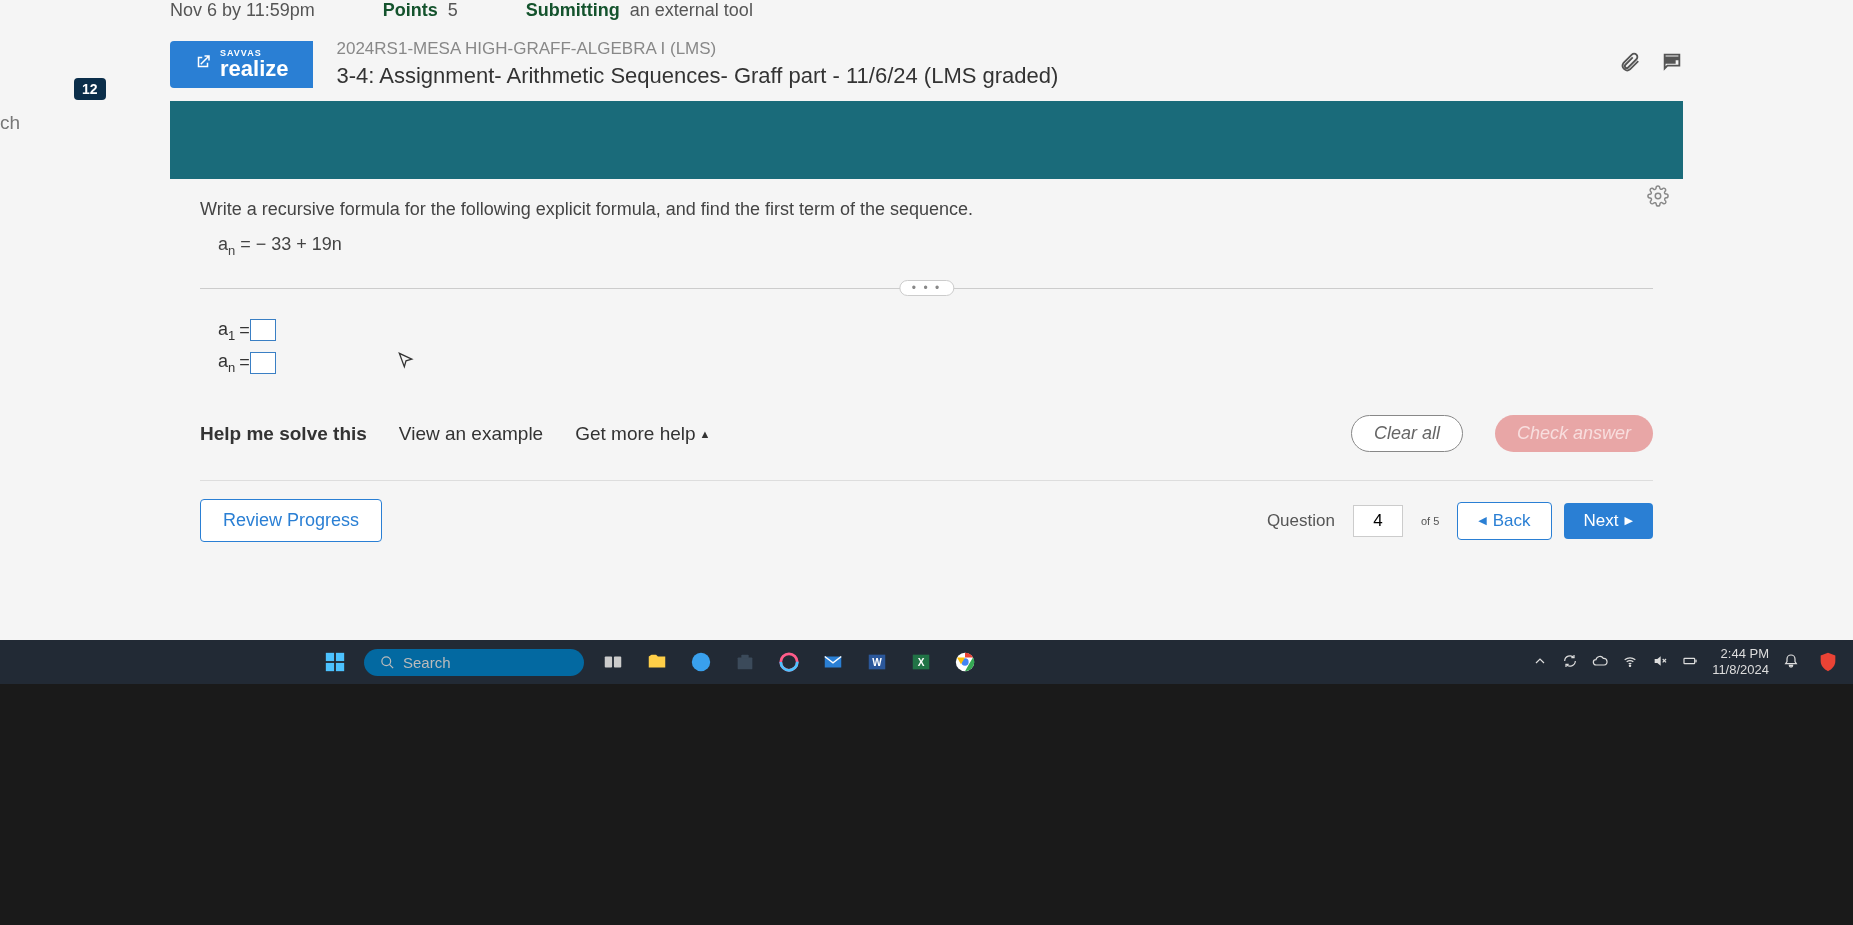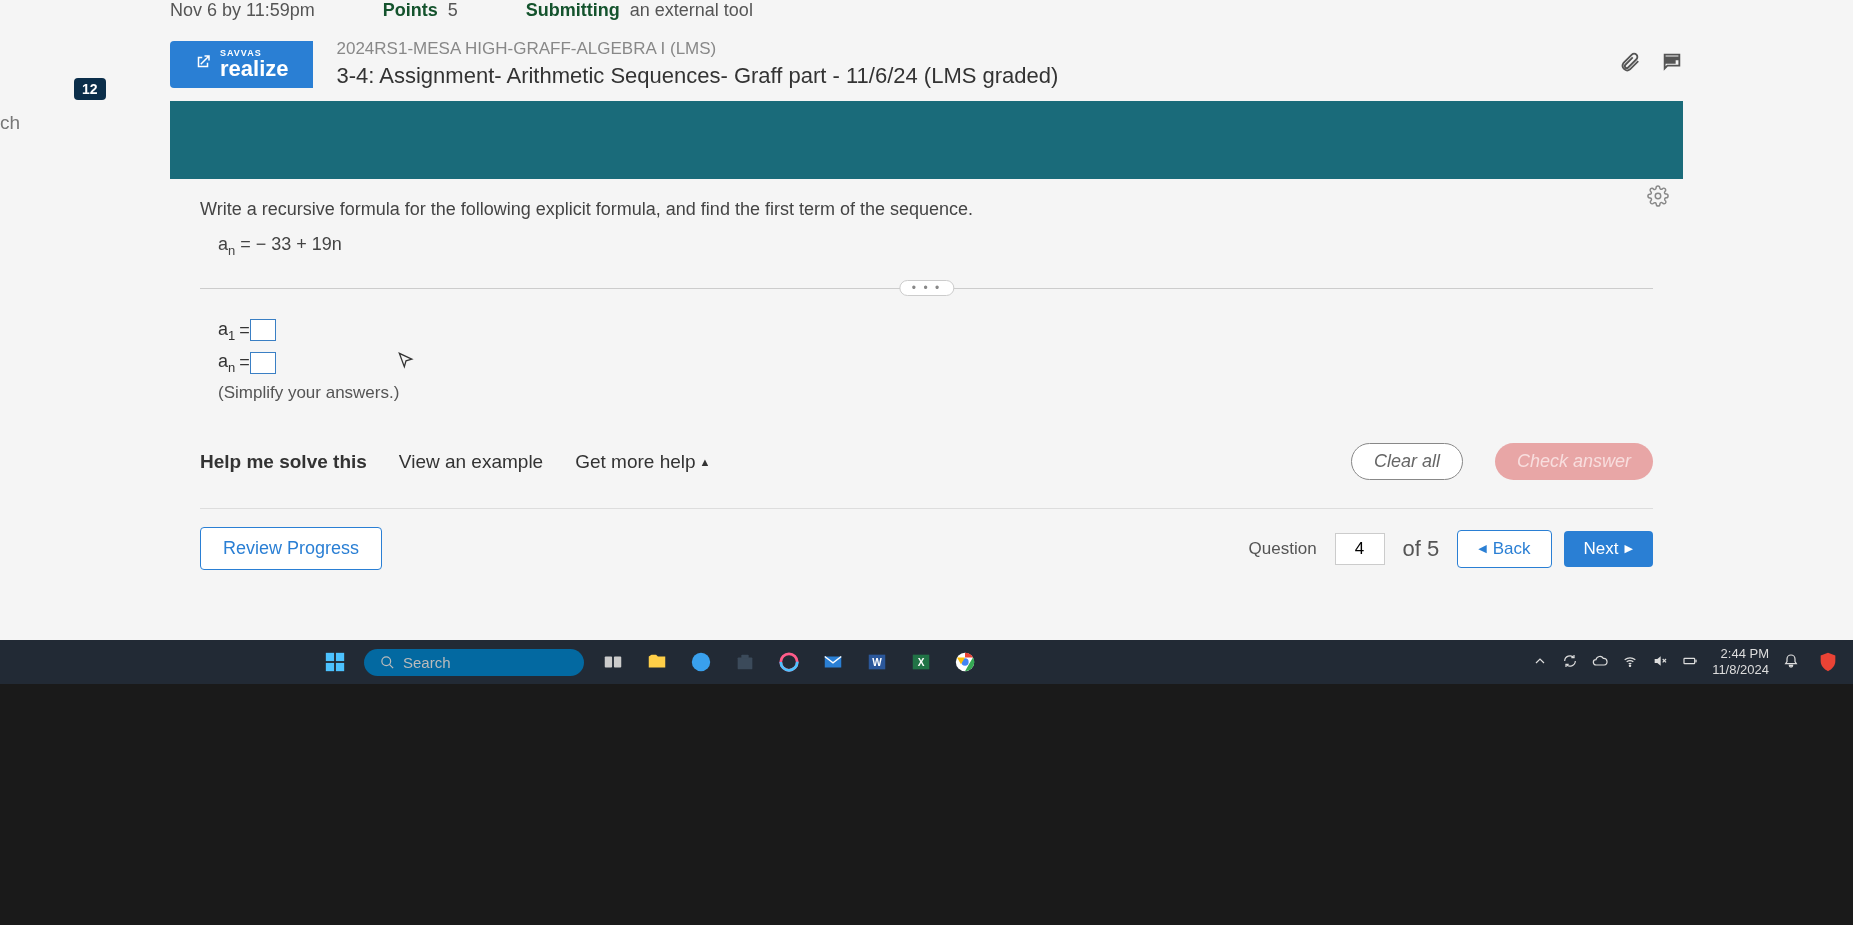--- a/index.html
+++ b/index.html
@@ -37,21 +37,21 @@
 .help-link.light { font-weight: 500; }
 .get-more { display: flex; align-items: center; gap: 4px; }
 .get-more .caret { font-size: 11px; }
 .clear-all { margin-left: auto; border: 1.5px solid #888; border-radius: 20px; padding: 7px 22px; font-size: 18px; color: #666; font-style: italic; background: #fff; cursor: pointer; }
 .check-answer { background: #e8a6a6; color: #f8dede; border: none; border-radius: 20px; padding: 8px 22px; font-size: 18px; font-style: italic; cursor: pointer; }
 .nav-row { display: flex; align-items: center; margin: 28px 200px 0 200px; gap: 12px; border-top: 1px solid #ddd; padding-top: 18px; }
 .review-progress { border: 1.5px solid #2a7fd4; color: #2a7fd4; background: #fff; padding: 10px 22px; font-size: 18px; border-radius: 4px; cursor: pointer; }
 .nav-spacer { flex: 1; }
 .q-label { font-size: 17px; color: #555; margin-right: 6px; }
 .q-box { border: 1px solid #ccc; background: #fff; width: 50px; height: 32px; text-align: center; font-size: 17px; }
-.q-of { font-size: 22px; color: #555; margin: 0 6px; }
+.q-of { font-size: 11px; color: #555; margin: 0 6px; }
 .back-btn { border: 1.5px solid #2a7fd4; color: #2a7fd4; background: #fff; padding: 8px 20px; font-size: 17px; border-radius: 4px; cursor: pointer; display: flex; align-items: center; gap: 6px; }
 .next-btn { background: #2a7fd4; color: #fff; border: none; padding: 8px 20px; font-size: 17px; border-radius: 4px; cursor: pointer; display: flex; align-items: center; gap: 6px; }
 .tri { font-size: 11px; }
 
 
 .taskbar { position: absolute; left: 0; right: 0; top: 640px; height: 44px; background: #222a35; display: flex; align-items: center; padding: 0 10px 0 320px; gap: 14px; color: #ddd; }
 .tb-search { background: #0369a1; border-radius: 20px; padding: 5px 16px; display: flex; align-items: center; gap: 8px; width: 220px; color: #bbb; font-size: 15px; }
 .tb-search svg { width: 15px; height: 15px; stroke: #bbb; fill: none; stroke-width: 2; }
 .tb-icon { width: 30px; height: 30px; display: flex; align-items: center; justify-content: center; border-radius: 4px; }
 .tb-icon svg { width: 22px; height: 22px; }
@@ -133,21 +133,20 @@
       <div class="answer-row">
         <span class="varlabel"><span>a</span><sub>n</sub></span>
         <span> = </span>
         <input class="answer-input" type="text" style="">
         <span style="margin-left:120px;color:#333;">
           <svg width="20" height="20" viewBox="0 0 24 24" fill="none" stroke="#333" stroke-width="1.5">
               <path d="M4 4l6 16 2-7 7-2L4 4z"></path>
             </svg>
         </span>
       </div>
-      <div class="simplify">(Simplify your answers.)</div>
     </div>
   </div>
 
   <div class="help-row">
     <span class="help-link">Help me solve this</span>
     <span class="help-link light">View an example</span>
     <span class="help-link light get-more">
       <span>Get more help</span>
         <span class="caret">▲</span>
     </span>

